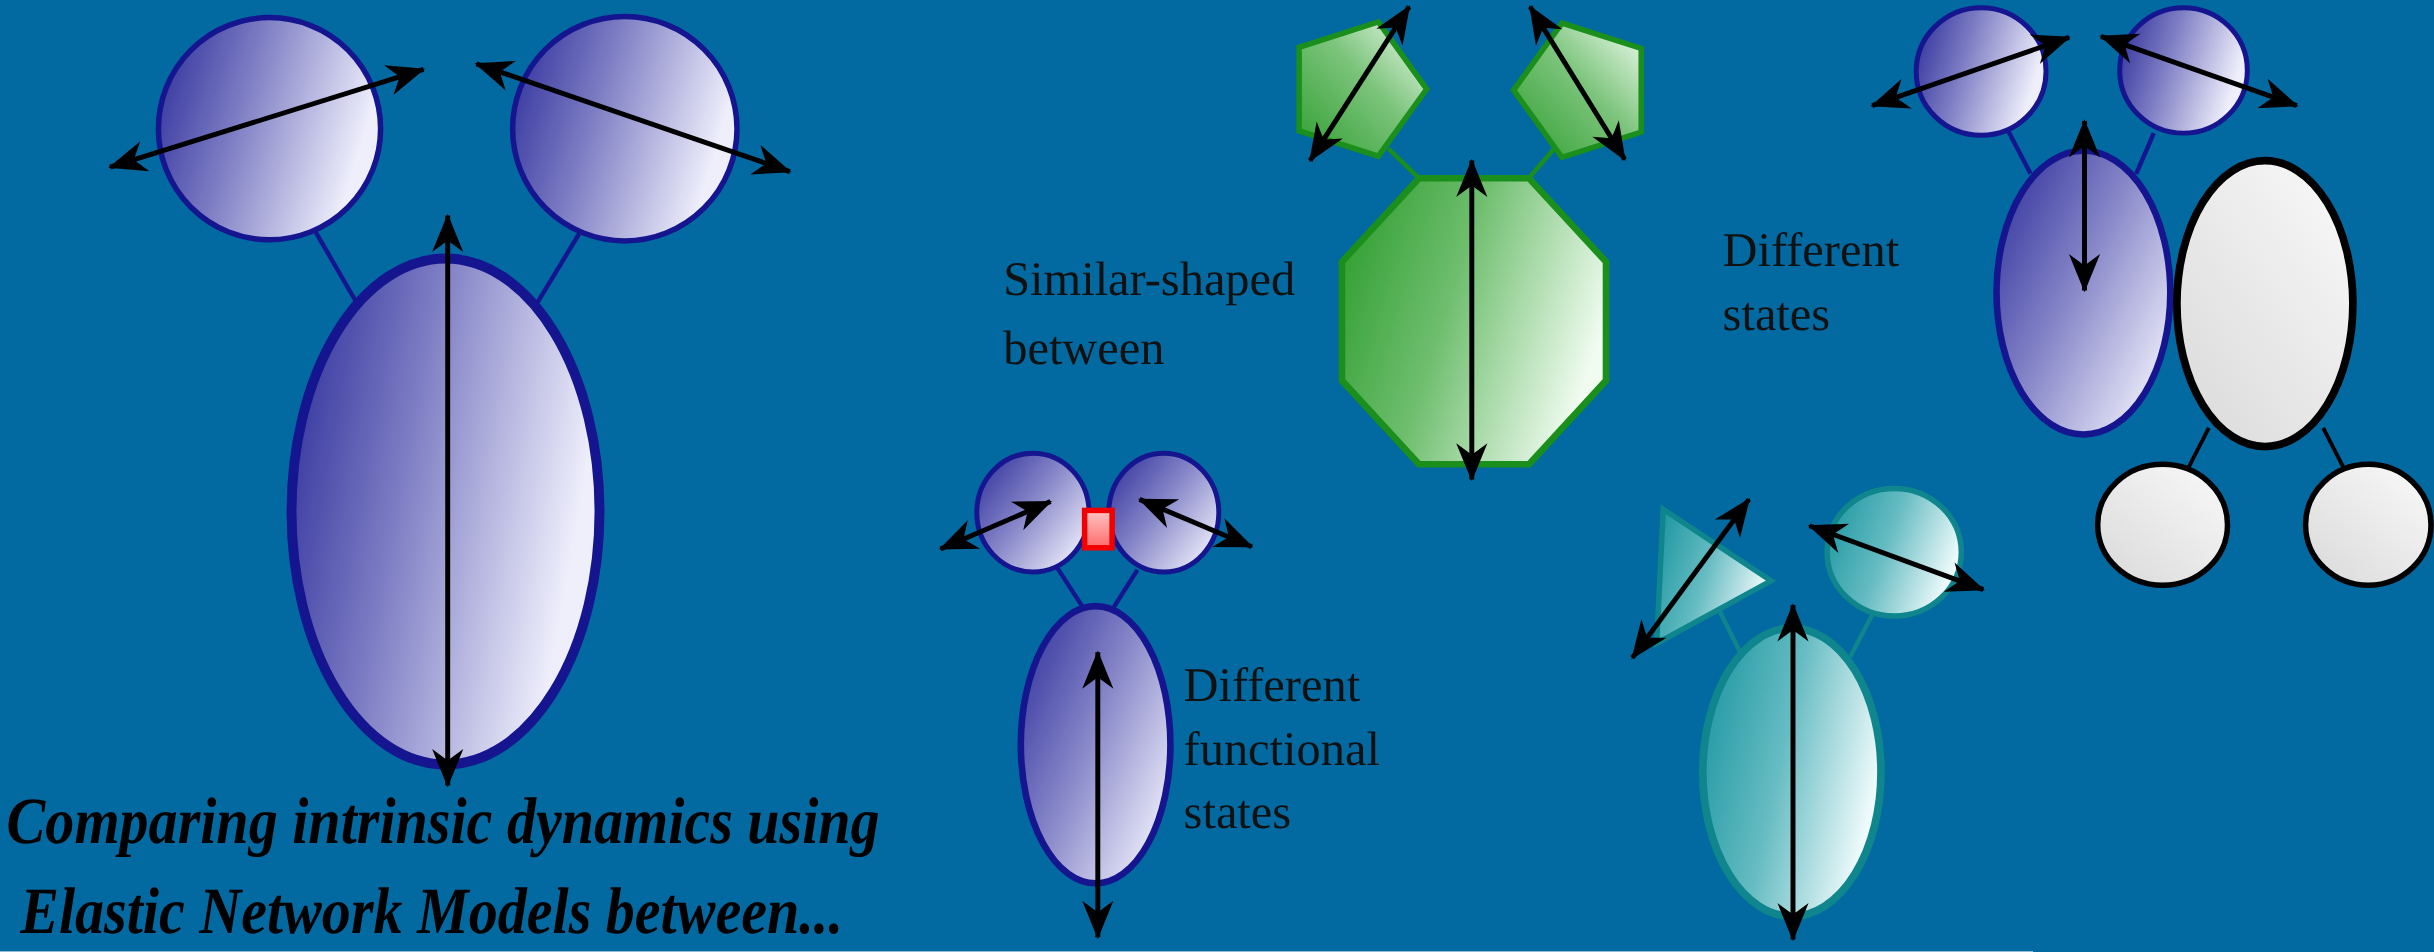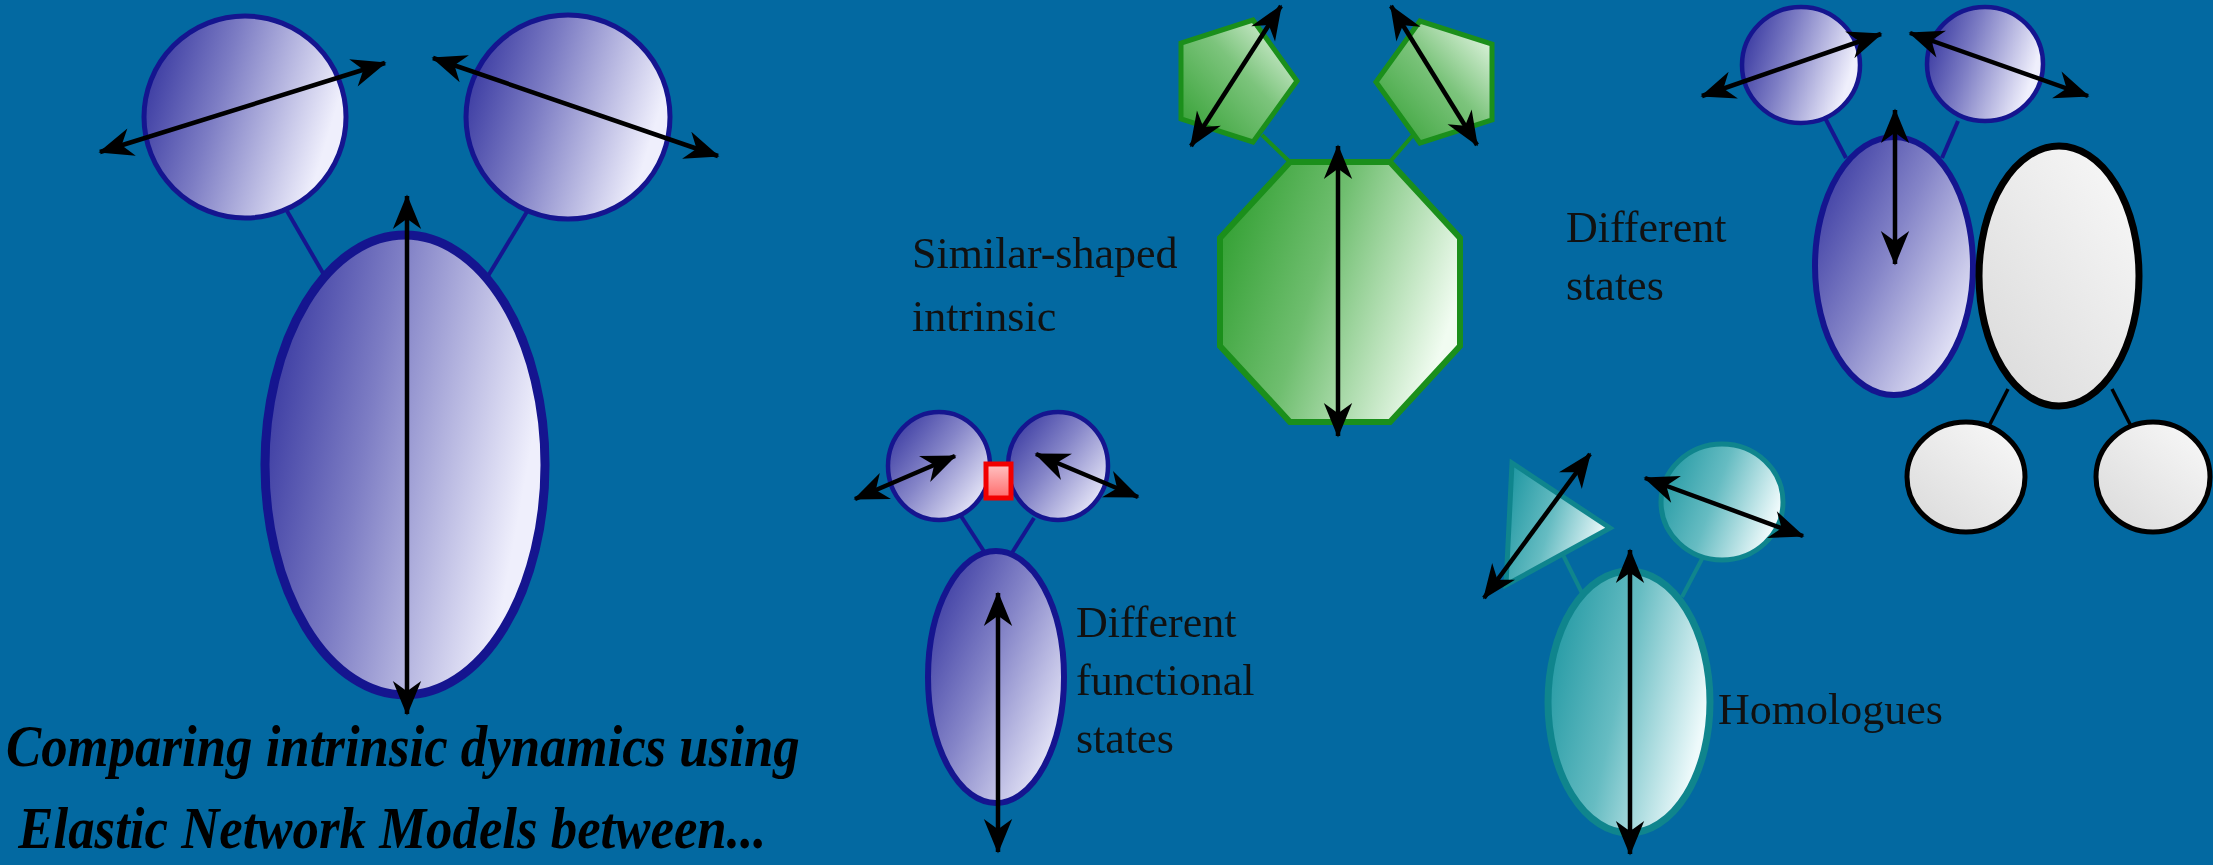--- a/index.html
+++ b/index.html
@@ -118,36 +118,33 @@
     <ellipse cx="1722" cy="502" rx="61" ry="58" fill="url(#gTeal)" stroke="#0f858d" stroke-width="5"></ellipse>
     <ellipse cx="1629" cy="702" rx="81" ry="131" fill="url(#gTeal)" stroke="#0f858d" stroke-width="7"></ellipse>
     <line x1="1484" y1="598" x2="1590" y2="454" stroke="#000" stroke-width="4.5" marker-start="url(#ah)" marker-end="url(#ah)"></line>
     <line x1="1645" y1="478" x2="1803" y2="536" stroke="#000" stroke-width="4.5" marker-start="url(#ah)" marker-end="url(#ah)"></line>
     <line x1="1630" y1="550" x2="1630" y2="854" stroke="#000" stroke-width="4.5" marker-start="url(#ah)" marker-end="url(#ah)"></line>
   </g>
 </svg>
 
 <div class="lbl" id="lbl-similar">
   <div>Similar-shaped</div>
-  <div>intrinsic</div>
+  <div>between</div>
 </div>
 
 <div class="lbl" id="lbl-functional">
   <div>Different</div>
   <div>functional</div>
   <div>states</div>
 </div>
 
 <div class="lbl" id="lbl-oligomeric">
   <div>Different</div>
   <div>states</div>
 </div>
 
-<div class="lbl" id="lbl-homologues">
-  <div>Homologues</div>
-</div>
 
 <div id="headline">
   <div class="l1">Comparing intrinsic dynamics using</div>
   <div class="l2">Elastic Network Models between...</div>
 </div>
 
 </div>
 
 </body></html>

